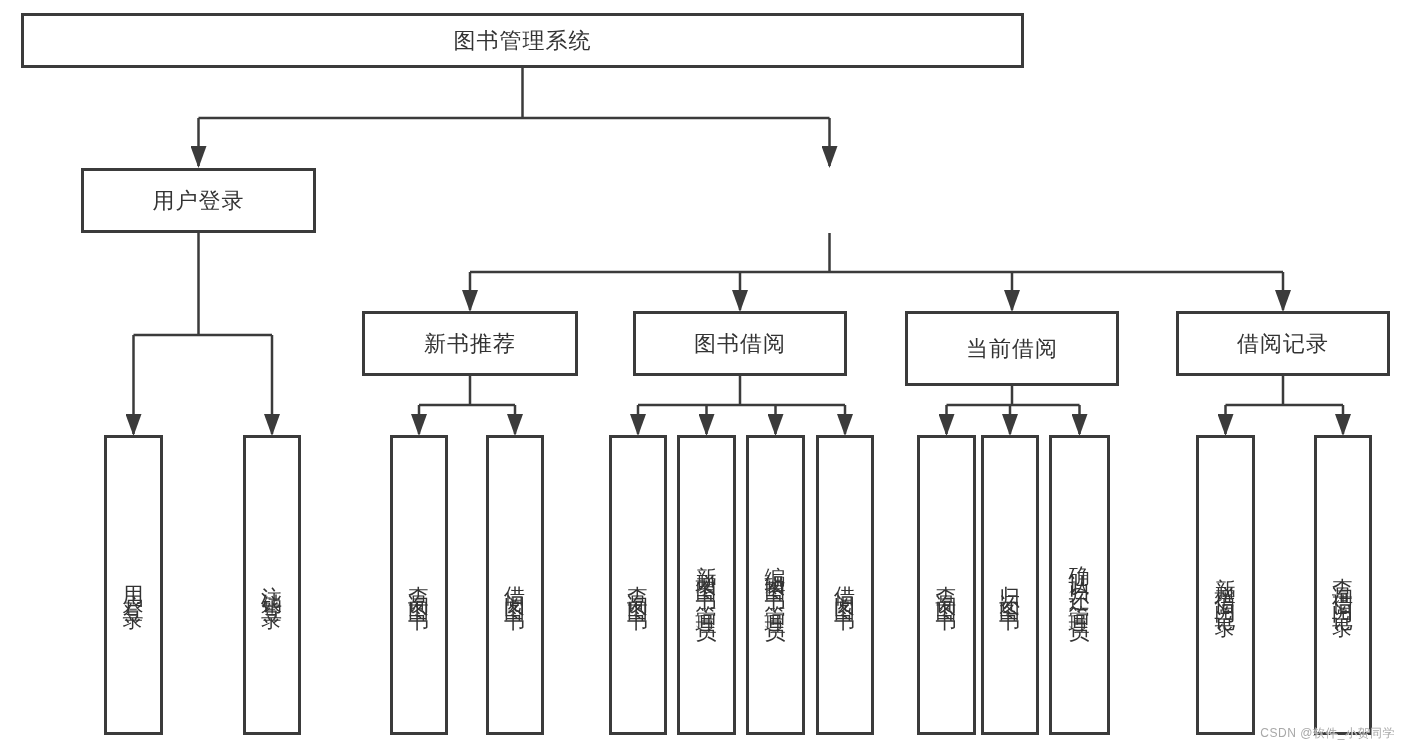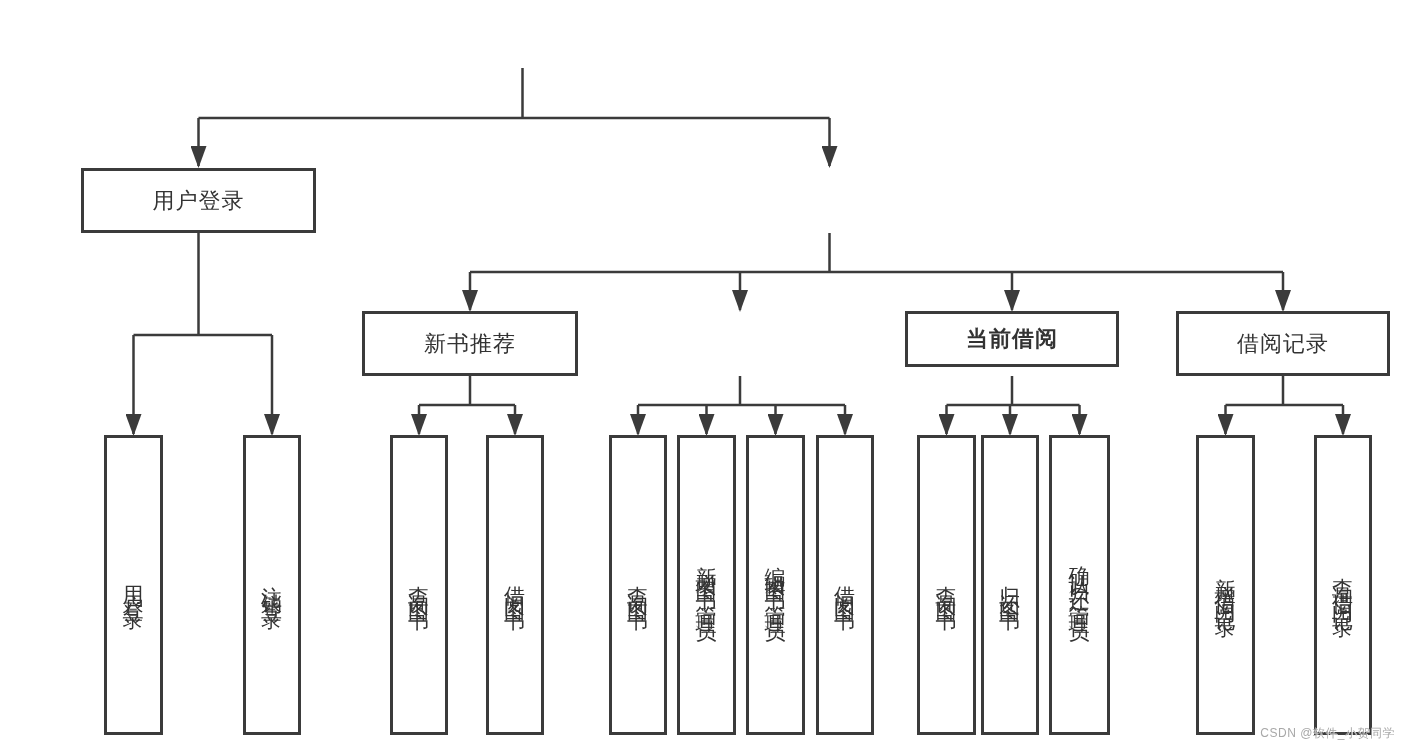--- a/index.html
+++ b/index.html
@@ -89,29 +89,35 @@
     <path class="connector" d="M1012 376 V 405 M946.5 405 H 1079.5"></path>
     <line class="arrow" x1="946.5" y1="405" x2="946.5" y2="434" marker-end="url(#ah)"></line>
     <line class="arrow" x1="1010" y1="405" x2="1010" y2="434" marker-end="url(#ah)"></line>
     <line class="arrow" x1="1079.5" y1="405" x2="1079.5" y2="434" marker-end="url(#ah)"></line>
 
     <path class="connector" d="M1283 376 V 405 M1225.5 405 H 1343"></path>
     <line class="arrow" x1="1225.5" y1="405" x2="1225.5" y2="434" marker-end="url(#ah)"></line>
     <line class="arrow" x1="1343" y1="405" x2="1343" y2="434" marker-end="url(#ah)"></line>
   </svg>
 
+  <div class="node" style="left:21px;top:13px;width:1003px;height:55px;">
+    <span class="hlabel">图书管理系统</span>
+  </div>
 
   <div class="node" style="left:81px;top:168px;width:235px;height:65px;">
     <span class="hlabel">用户登录</span>
   </div>
 
   <div class="node" style="left:362px;top:311px;width:216px;height:65px;">
     <span class="hlabel">新书推荐</span>
   </div>
-  <div class="node" style="left:905px;top:311px;width:214px;height:56px;font-weight:bold;">
+  <div class="node" style="left:633px;top:311px;width:214px;height:65px;">
+    <span class="hlabel">图书借阅</span>
+  </div>
+  <div class="node" style="left:905px;top:311px;width:214px;height:75px;">
     <span class="hlabel">当前借阅</span>
   </div>
   <div class="node" style="left:1176px;top:311px;width:214px;height:65px;">
     <span class="hlabel">借阅记录</span>
   </div>
 
   <div class="node leaf" style="left:104px;top:435px;width:59px;height:300px;">
     <span class="vtext">用户登录</span>
   </div>
   <div class="node leaf" style="left:243px;top:435px;width:58px;height:300px;">

